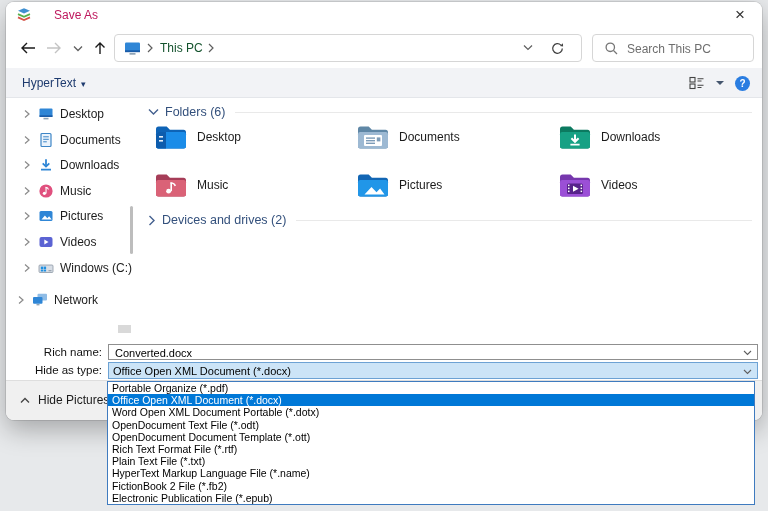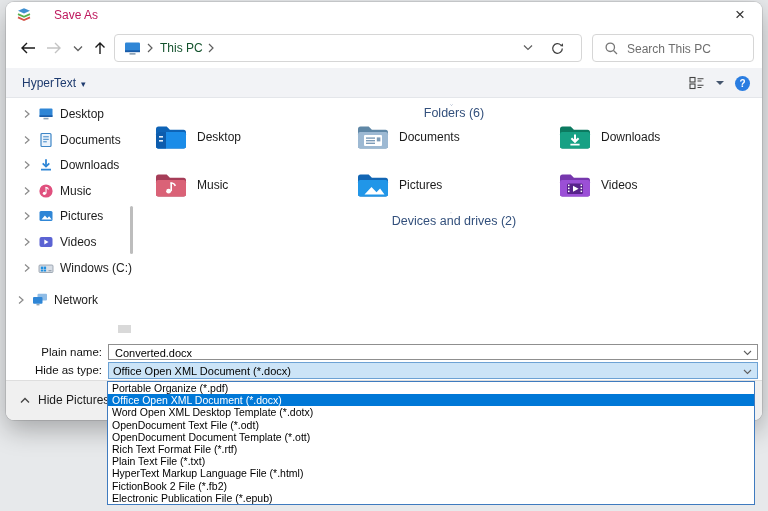--- a/index.html
+++ b/index.html
@@ -39,21 +39,21 @@
            text-align:center;line-height:15px;}
   
   .content{position:absolute;left:0;top:96px;width:100%;height:242px;background:#fff;}
   .side-row{position:absolute;left:0;height:22px;display:flex;align-items:center;}
   .side-row .chev{margin-left:16px;width:10px;}
   .side-row.net .chev{margin-left:10px;}
   .side-row .sicon{width:16px;height:16px;margin-left:6px;}
   .side-row .slabel{margin-left:6px;font-size:12px;color:#1c1c1c;white-space:nowrap;}
   .side-vthumb{position:absolute;left:124px;top:108px;width:3px;height:48px;background:#9a9a9a;opacity:.65;border-radius:2px;}
   .side-hthumb{position:absolute;left:112px;top:227px;width:13px;height:8px;background:#d9d9d9;}
-  .group-head{position:absolute;left:142px;right:8px;height:16px;display:flex;align-items:center;flex-direction:column;}
+  .group-head{position:absolute;left:142px;right:8px;height:16px;display:flex;align-items:center;}
   .group-head .glabel{margin-left:6px;font-size:12.5px;color:#33507c;white-space:nowrap;}
   .group-head .rule{flex:1;height:1px;background:#e9e9e9;margin-left:10px;margin-right:2px;}
   .tile{position:absolute;width:190px;height:30px;display:flex;align-items:center;}
   .tile svg{flex:0 0 34px;}
   .tile .tlabel{margin-left:9px;font-size:12px;color:#1b1b1b;white-space:nowrap;}
   
   .filearea{position:absolute;left:0;top:338px;width:100%;height:40px;background:#fff;}
   .frow-label{position:absolute;width:96px;text-align:right;font-size:11.5px;color:#111;}
   .combo{position:absolute;left:102px;width:650px;box-sizing:border-box;background:#fff;border:1px solid #8f8f8f;}
   .combo input{position:absolute;left:4px;top:0;width:600px;height:14px;border:0;outline:0;font-size:11px;
@@ -327,21 +327,21 @@
             <path d="M1.5 1l4.5 4.5L1.5 10" stroke="#44608f" stroke-width="1.4" fill="none"></path>
           </svg>
         <span class="glabel">Devices and drives (2)</span>
         <span class="rule"></span>
       </div>
 
       <div class="side-hthumb"></div>
     </div>
 
     <div class="filearea">
-      <div class="frow-label" style="top:6px">Plain name:</div>
+      <div class="frow-label" style="top:6px">Rich name:</div>
       <div class="combo" style="top:4px;height:16px">
         <input value="Converted.docx" style="">
         <svg class="cchev" width="9" height="6" viewBox="0 0 9 6">
             <path d="M1 1l3.5 3.5L8 1" stroke="#5f5f5f" stroke-width="1.1" fill="none"></path>
           </svg>
       </div>
       <div class="frow-label" style="top:24px">Hide as type:</div>
       <div class="combo sel" style="top:22px;height:17px">
         <span class="ctext">Office Open XML Document (*.docx)</span>
         <svg class="cchev" style="top:6px" width="9" height="6" viewBox="0 0 9 6">
@@ -356,22 +356,22 @@
             <path d="M1 5.5 5 1.5l4 4" stroke="#444" stroke-width="1.3" fill="none"></path>
           </svg>
         <span>Hide Pictures</span>
       </div>
     </div>
   </div>
 
   <div class="popup">
     <div class="opt">Portable Organize (*.pdf)</div>
     <div class="opt selected">Office Open XML Document (*.docx)</div>
-    <div class="opt">Word Open XML Desktop Template (*.dotx)</div>
+    <div class="opt">Word Open XML Document Portable (*.dotx)</div>
     <div class="opt">OpenDocument Text File (*.odt)</div>
     <div class="opt">OpenDocument Document Template (*.ott)</div>
     <div class="opt">Rich Text Format File (*.rtf)</div>
     <div class="opt">Plain Text File (*.txt)</div>
-    <div class="opt">HyperText Markup Language File (*.html)</div>
+    <div class="opt">HyperText Markup Language File (*.name)</div>
     <div class="opt">FictionBook 2 File (*.fb2)</div>
     <div class="opt">Electronic Publication File (*.epub)</div>
   </div>
 </div>
 
 </body></html>

